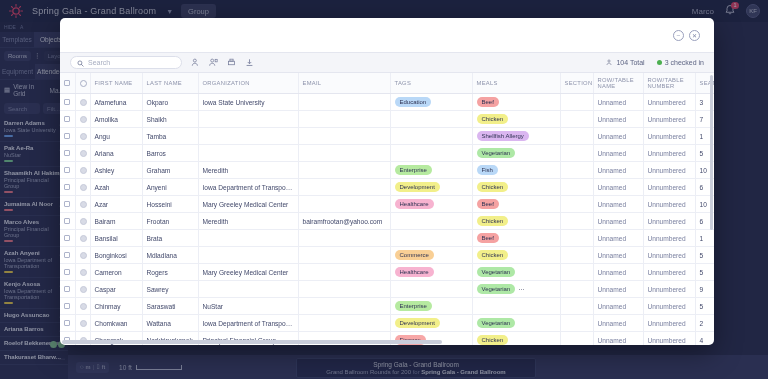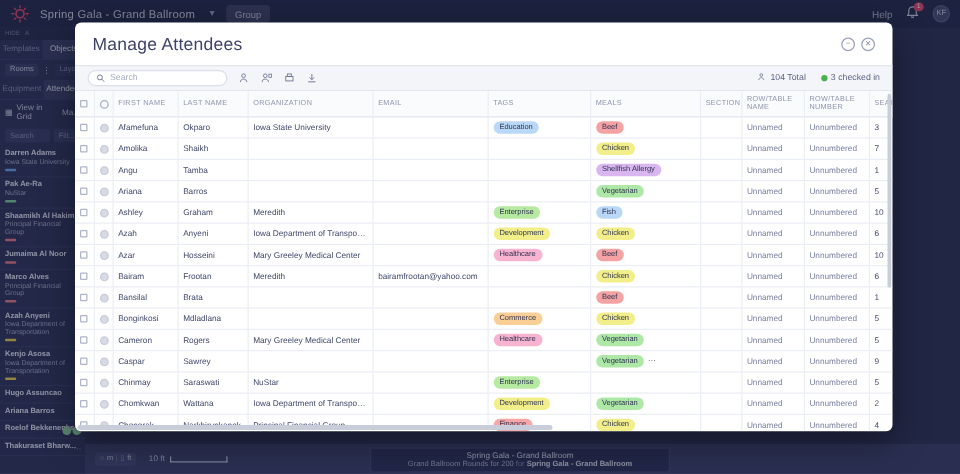--- a/index.html
+++ b/index.html
@@ -202,21 +202,21 @@
             <line x1="11.4" y1="11.4" x2="12.5" y2="12.5"></line>
           <line x1="12.5" y1="3.5" x2="11.4" y2="4.6"></line>
             <line x1="4.6" y1="11.4" x2="3.5" y2="12.5"></line>
         </g>
       </svg>
     </span>
     <span class="topbar-title">Spring Gala - Grand Ballroom</span>
     <span class="caret">▼</span>
     <button class="share-btn">Group</button>
     <div class="topbar-right">
-      <span class="help-link">Help</span>
+      <span class="help-link">Marco</span>
       <span class="bell-wrap">
         <svg width="12" height="12" viewBox="0 0 16 16">
           <path d="M8 2a4 4 0 00-4 4v3l-1.2 2h10.4L12 9V6a4 4 0 00-4-4z" fill="none" stroke="#cfd3e4" stroke-width="1.2"></path>
           <path d="M6.6 12.2a1.5 1.5 0 002.8 0" fill="none" stroke="#cfd3e4" stroke-width="1.2"></path>
         </svg>
         <span class="bell-badge">1</span>
       </span>
       <span class="avatar-top">KF</span>
     </div>
   </div>
@@ -333,21 +333,20 @@
       <em>for</em>
       <b>Spring Gala - Grand Ballroom</b>
     </div>
   </div>
 </div>
 
 <div class="overlay"></div>
 
 <div class="modal">
   <div class="modal-head">
-    <div class="modal-title">Manage Attendees</div>
     <div class="head-actions">
       <span class="circ-btn">–</span>
       <span class="circ-btn">✕</span>
     </div>
   </div>
 
   <div class="toolbar">
     <div class="search-box">
       <span>
         <svg width="7" height="7" viewBox="0 0 12 12">

